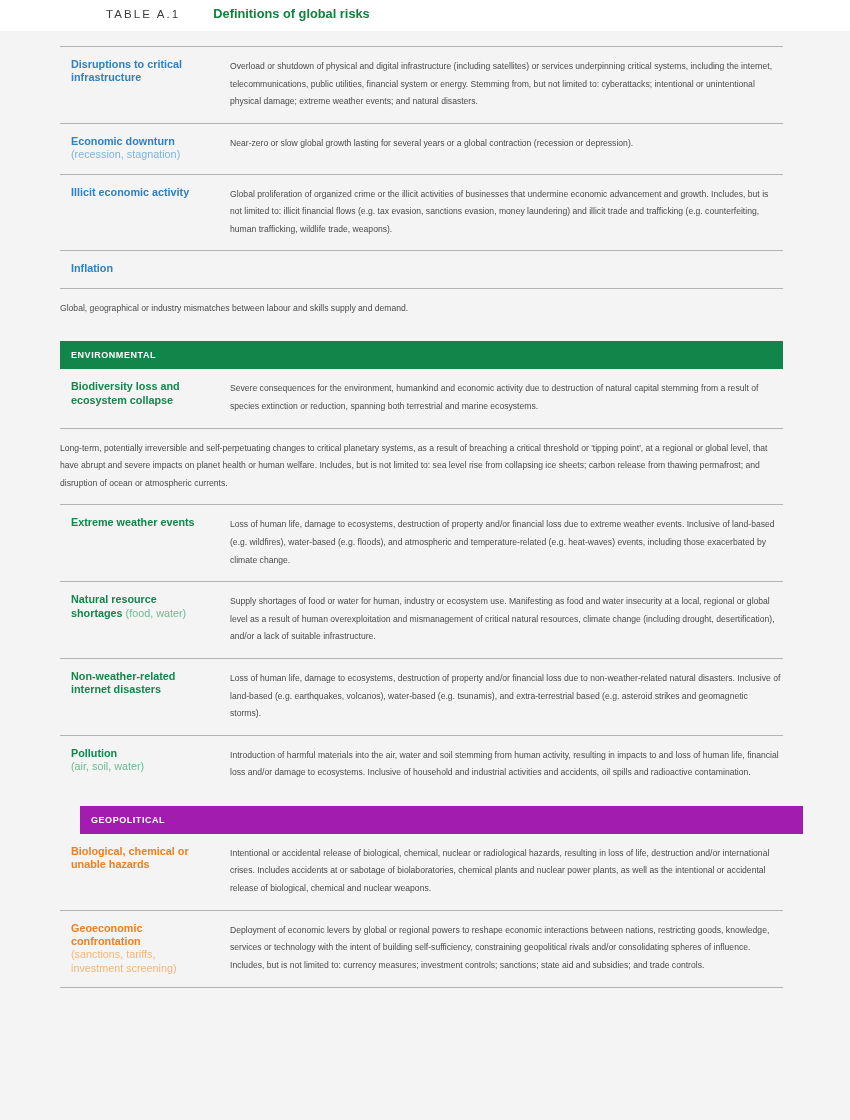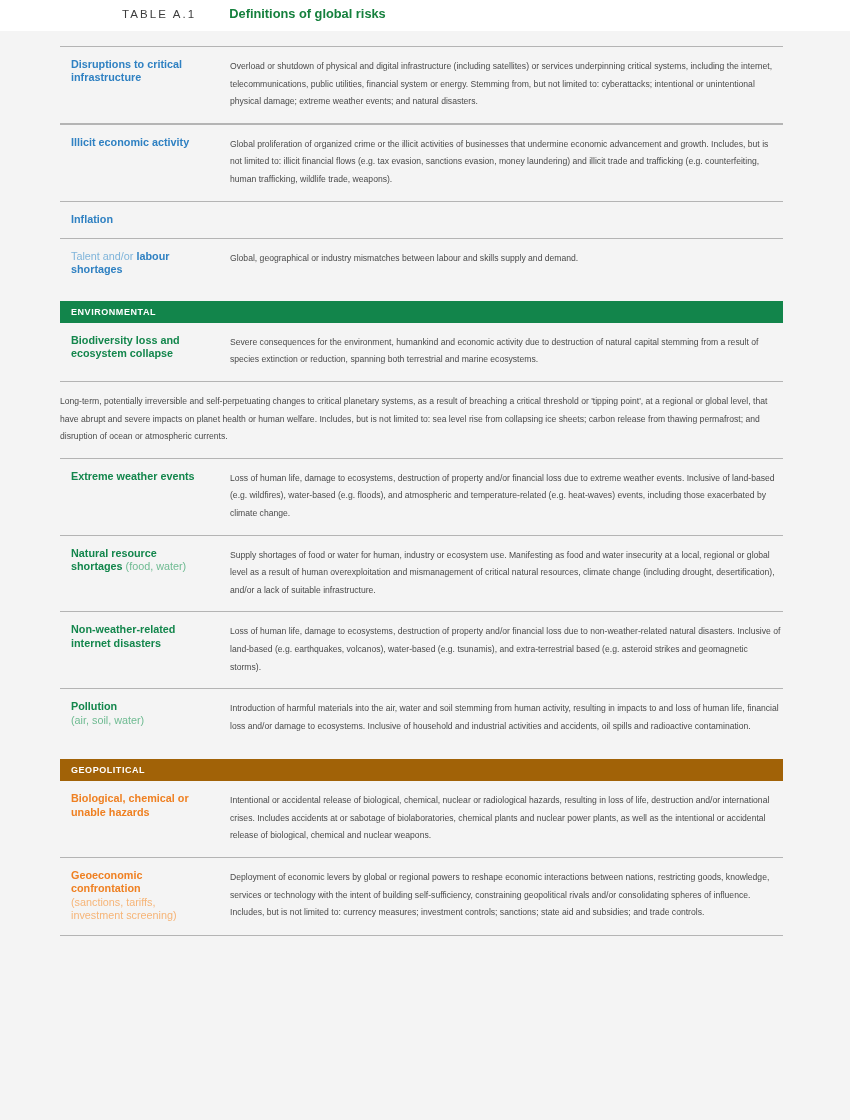--- a/index.html
+++ b/index.html
@@ -24,21 +24,21 @@
   .page-header {
     position: absolute;
     top: 0; left: 0;
     width: 850px;
     height: 31px;
     background: #ffffff;
   }
   .header-inner {
     position: absolute;
     top: 6px;
-    left: 122px;
+    left: 106px;
     display: flex;
     align-items: baseline;
   }
   .table-kicker {
     font-size: 11.5px;
     letter-spacing: 2.1px;
     color: #3d3d3d;
     font-weight: 400;
     white-space: nowrap;
   }
@@ -104,35 +104,35 @@
   
   .cat-environmental .label { color: #13864c; }
   .cat-environmental .sub   { color: #6fbb92; font-weight: normal; }
 
   
   .cat-geopolitical .label { color: #ef8022; }
   .cat-geopolitical .sub   { color: #f6b578; font-weight: normal; }
 
   .band {
     width: 723px;
-    height: 22px;
+    height: 28px;
     display: flex;
     align-items: center;
     margin-top: 12px;
     margin-bottom: 0;
   }
   .band span {
     color: #ffffff;
     font-size: 9px;
     font-weight: bold;
     letter-spacing: 0.55px;
     padding-left: 11px;
   }
   .band-environmental { background: #12854b; }
-  .band-geopolitical  { background: #a16207; }
+  .band-geopolitical  { background: #a21caf; margin-left: 20px; }
 </style>
 </head>
 <body>
 
 <div class="page">
 
   <div class="page-header">
     <div class="header-inner">
       <div class="table-kicker">TABLE A.1</div>
       <div class="table-title">Definitions of global risks</div>
@@ -140,32 +140,35 @@
   </div>
 
   <div class="table-wrap">
     <div class="table" id="table-root">
         <div class="rule first"></div>
         <div class="row cat-economic">
           <div class="label"><span>Disruptions to critical infrastructure</span></div>
           <div class="desc">Overload or shutdown of physical and digital infrastructure (including satellites) or services underpinning critical systems, including the internet, telecommunications, public utilities, financial system or energy. Stemming from, but not limited to: cyberattacks; intentional or unintentional physical damage; extreme weather events; and natural disasters.</div>
         </div>
         <div class="rule"></div>
+        <div class="row cat-economic">
+          <div class="label"><span>Economic downturn</span><br><span class="sub">(recession, stagnation)</span></div>
+          <div class="desc">Near-zero or slow global growth lasting for several years or a global contraction (recession or depression).</div>
+        </div>
         <div class="rule"></div>
         <div class="row cat-economic">
           <div class="label"><span>Illicit economic activity</span></div>
           <div class="desc">Global proliferation of organized crime or the illicit activities of businesses that undermine economic advancement and growth. Includes, but is not limited to: illicit financial flows (e.g. tax evasion, sanctions evasion, money laundering) and illicit trade and trafficking (e.g. counterfeiting, human trafficking, wildlife trade, weapons).</div>
         </div>
         <div class="rule"></div>
         <div class="row cat-economic">
           <div class="label"><span>Inflation</span></div>
         </div>
         <div class="rule"></div>
         <div class="row cat-economic">
-          <div class="label"><span class="sub">Talent and/or </span><span>labour shortages</span></div>
           <div class="desc">Global, geographical or industry mismatches between labour and skills supply and demand.</div>
         </div>
         <div class="band band-environmental">
           <span>ENVIRONMENTAL</span>
         </div>
         <div class="row cat-environmental">
           <div class="label"><span>Biodiversity loss and ecosystem collapse</span></div>
           <div class="desc">Severe consequences for the environment, humankind and economic activity due to destruction of natural capital stemming from a result of species extinction or reduction, spanning both terrestrial and marine ecosystems.</div>
         </div>
         <div class="rule"></div>

